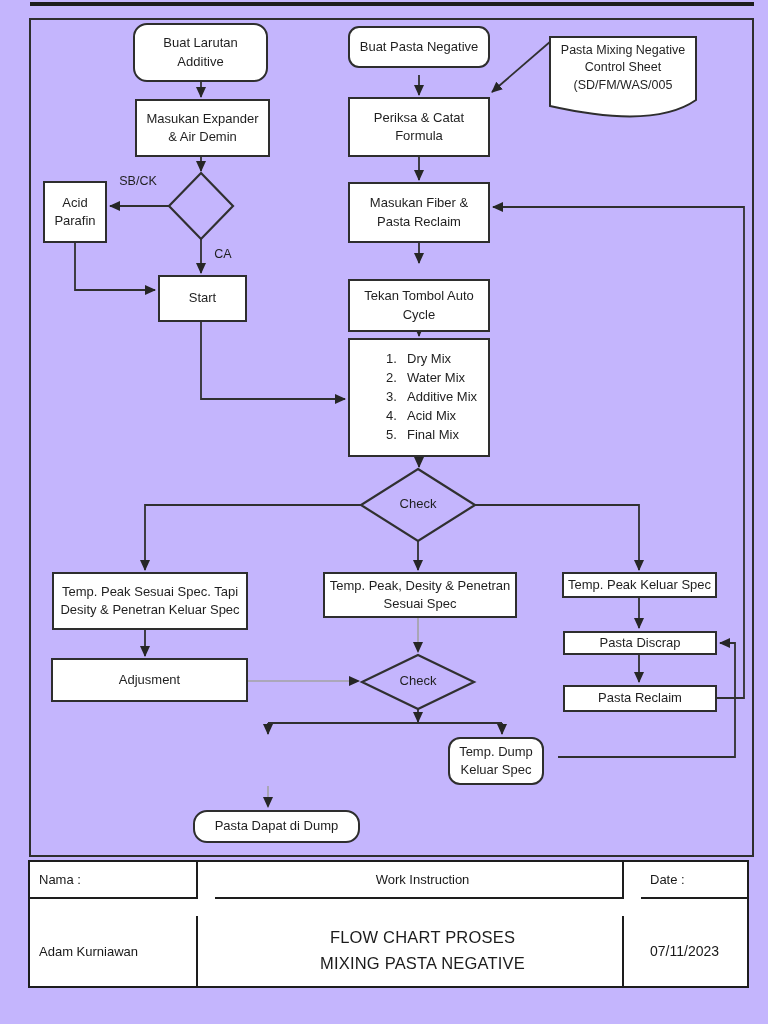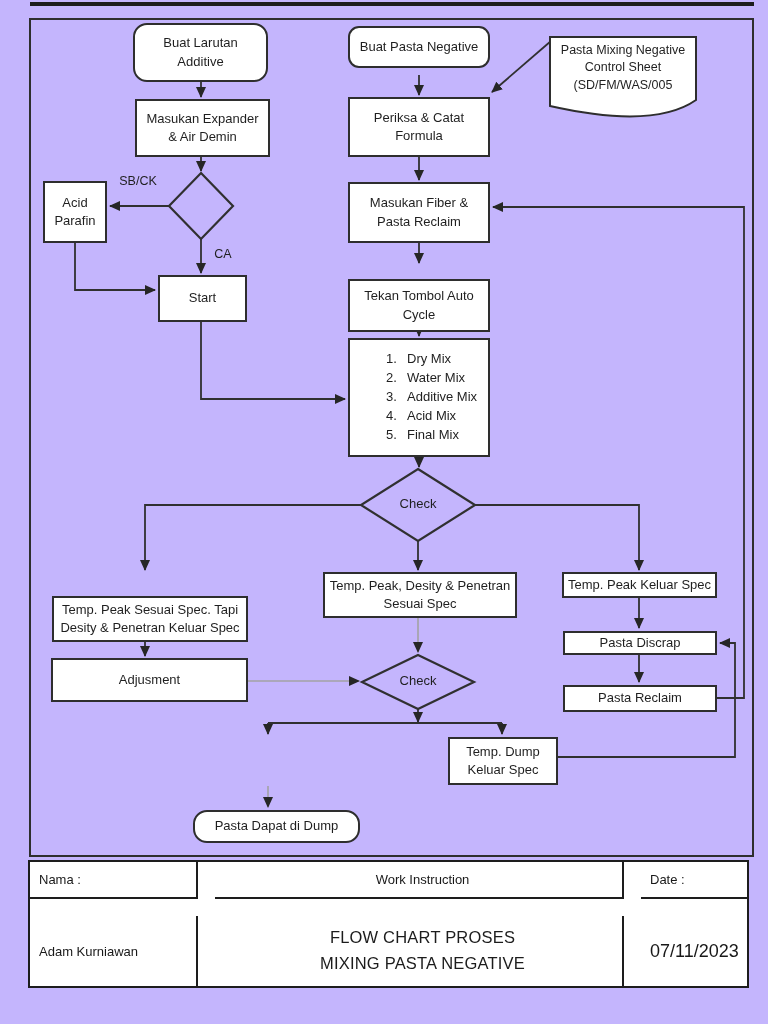--- a/index.html
+++ b/index.html
@@ -39,21 +39,21 @@
     display:grid; grid-template-columns:168px 409px 1fr; grid-template-rows:37px 1fr;
     border:2px solid #1d1d1d; box-sizing:border-box; background:#fff;gap:17px;
   }
   .fcell { border-right:2px solid #1d1d1d; border-bottom:2px solid #1d1d1d;
            display:flex; align-items:center; padding-left:9px; font-size:13px;
            color:#181818; box-sizing:border-box; }
   .fcell.no-r { border-right:none; }
   .fcell.no-b { border-bottom:none; }
   .fcenter { justify-content:center; padding-left:8px; text-align:center; }
   .ftitle { font-size:16.5px; line-height:1.55; white-space:pre-line; letter-spacing:0.2px; color:#1c1c1c; }
-  .fdate { font-size:18px;border-radius:29px; }
+  .fdate { font-size:14px;border-radius:29px; }
 </style>
 </head>
 <body>
 
 <div class="page">
 
   <div class="topline"></div>
   <div class="frame"></div>
 
   <svg class="wires" viewBox="0 0 768 1024" xmlns="http://www.w3.org/2000/svg">
@@ -145,36 +145,36 @@
     <div class="mix-row">
       <span class="mix-num">5.</span>
       <span class="mix-label">Final Mix</span>
     </div>
   </div>
 
   <div class="diamond-label" style="left:388px;top:496px;">Check</div>
 
   <div class="diamond-label" style="left:388px;top:673px;">Check</div>
 
-  <div class="node" style="left:52px;top:596px;width:196px;height:46px;">Temp. Peak Sesuai Spec. Tapi
+  <div class="node" style="left:52px;top:572px;width:196px;height:58px;">Temp. Peak Sesuai Spec. Tapi
 Desity &amp; Penetran Keluar Spec</div>
 
   <div class="node" style="left:323px;top:572px;width:194px;height:46px;">Temp. Peak, Desity &amp; Penetran
 Sesuai Spec</div>
 
   <div class="node" style="left:562px;top:572px;width:155px;height:26px;">Temp. Peak Keluar Spec</div>
 
   <div class="node" style="left:51px;top:658px;width:197px;height:44px;">Adjusment</div>
 
   <div class="node" style="left:563px;top:631px;width:154px;height:24px;">Pasta Discrap</div>
 
   <div class="node" style="left:563px;top:685px;width:154px;height:27px;">Pasta Reclaim</div>
 
 
-  <div class="node" style="left:448px;top:737px;width:110px;height:48px;">Temp. Dump
+  <div class="node" style="left:448px;top:737px;width:96px;height:48px;border-radius:12px;">Temp. Dump
 Keluar Spec</div>
 
   <div class="node rounded thick" style="left:193px;top:810px;width:167px;height:33px;">Pasta Dapat di Dump</div>
 
   <div class="doc-text">Pasta Mixing Negative
 Control Sheet
 (SD/FM/WAS/005</div>
 
   <div class="footer">
     <div class="fcell">Nama :</div>

